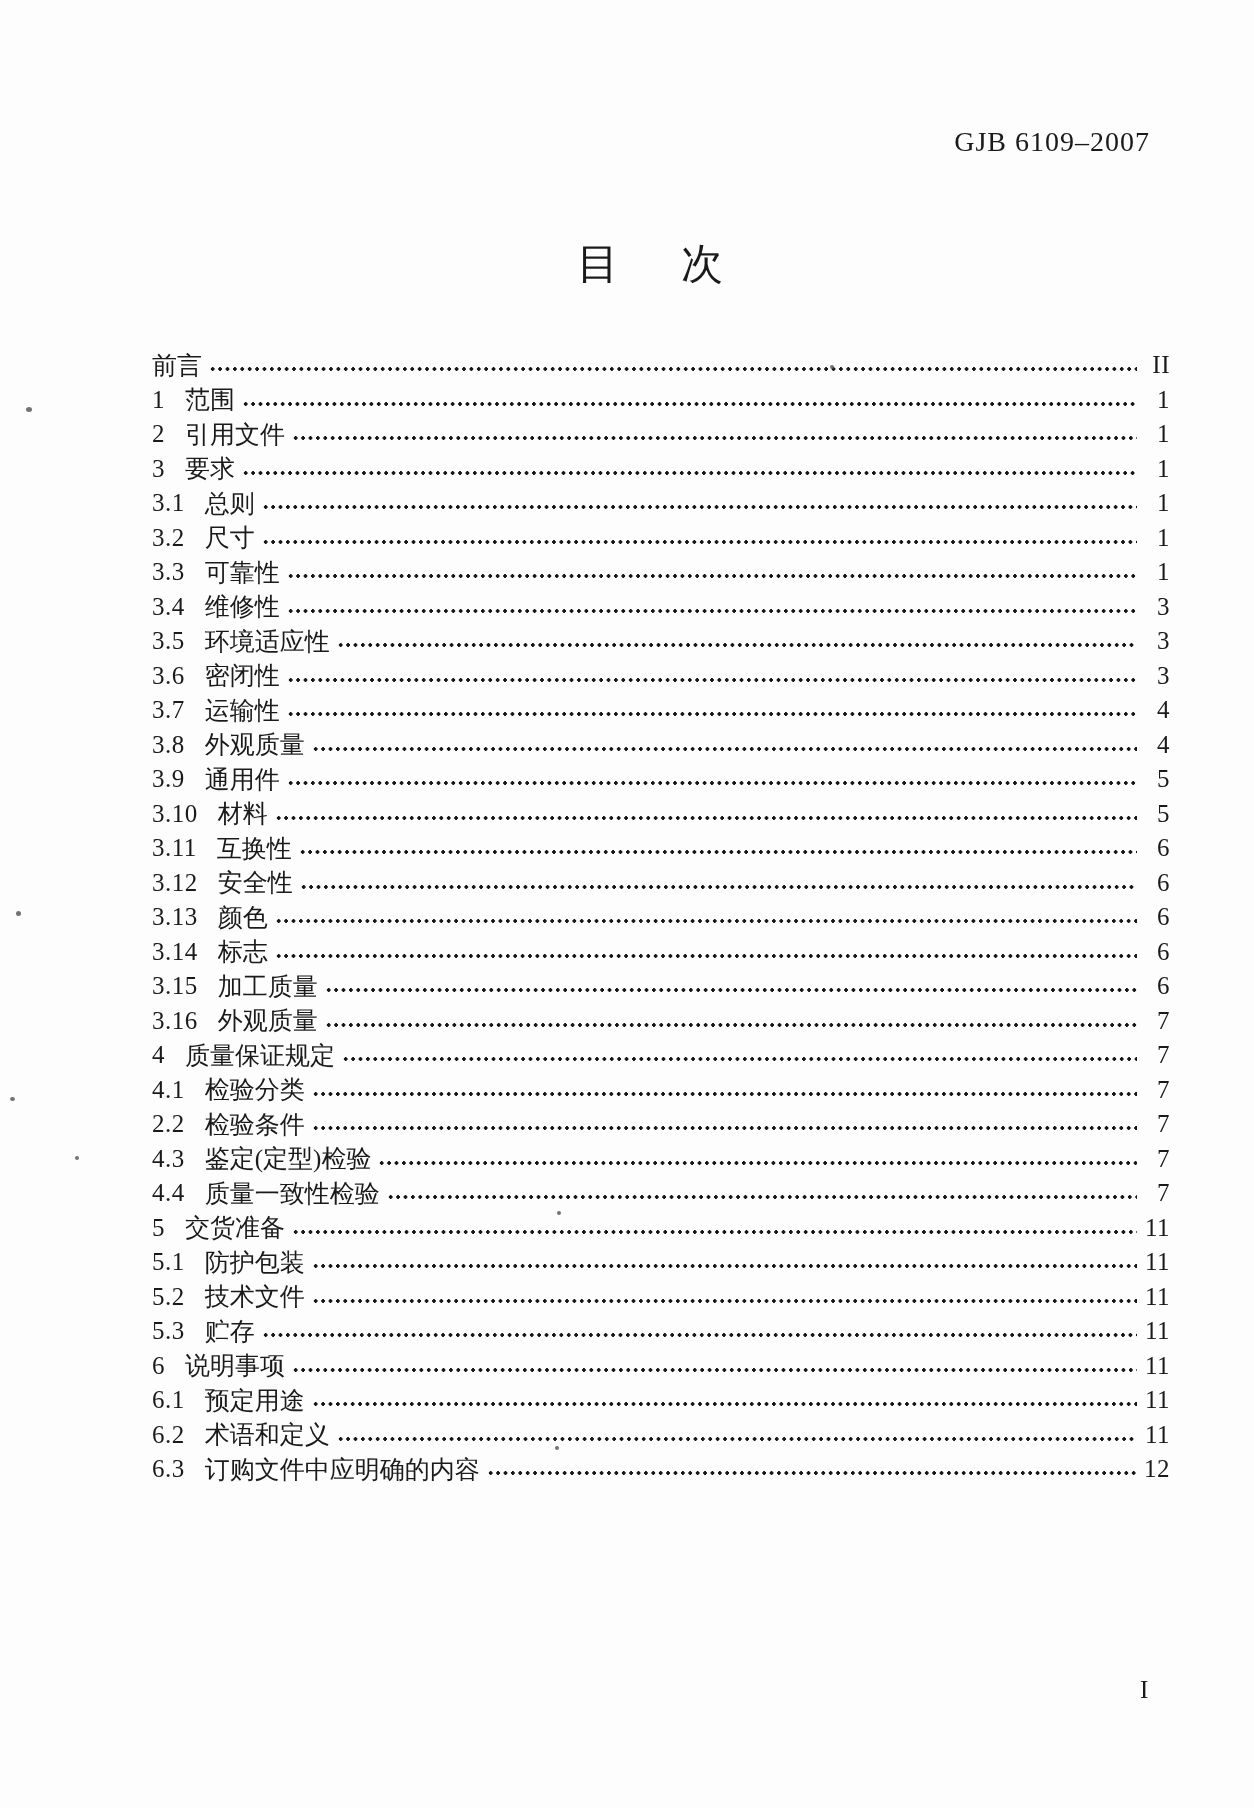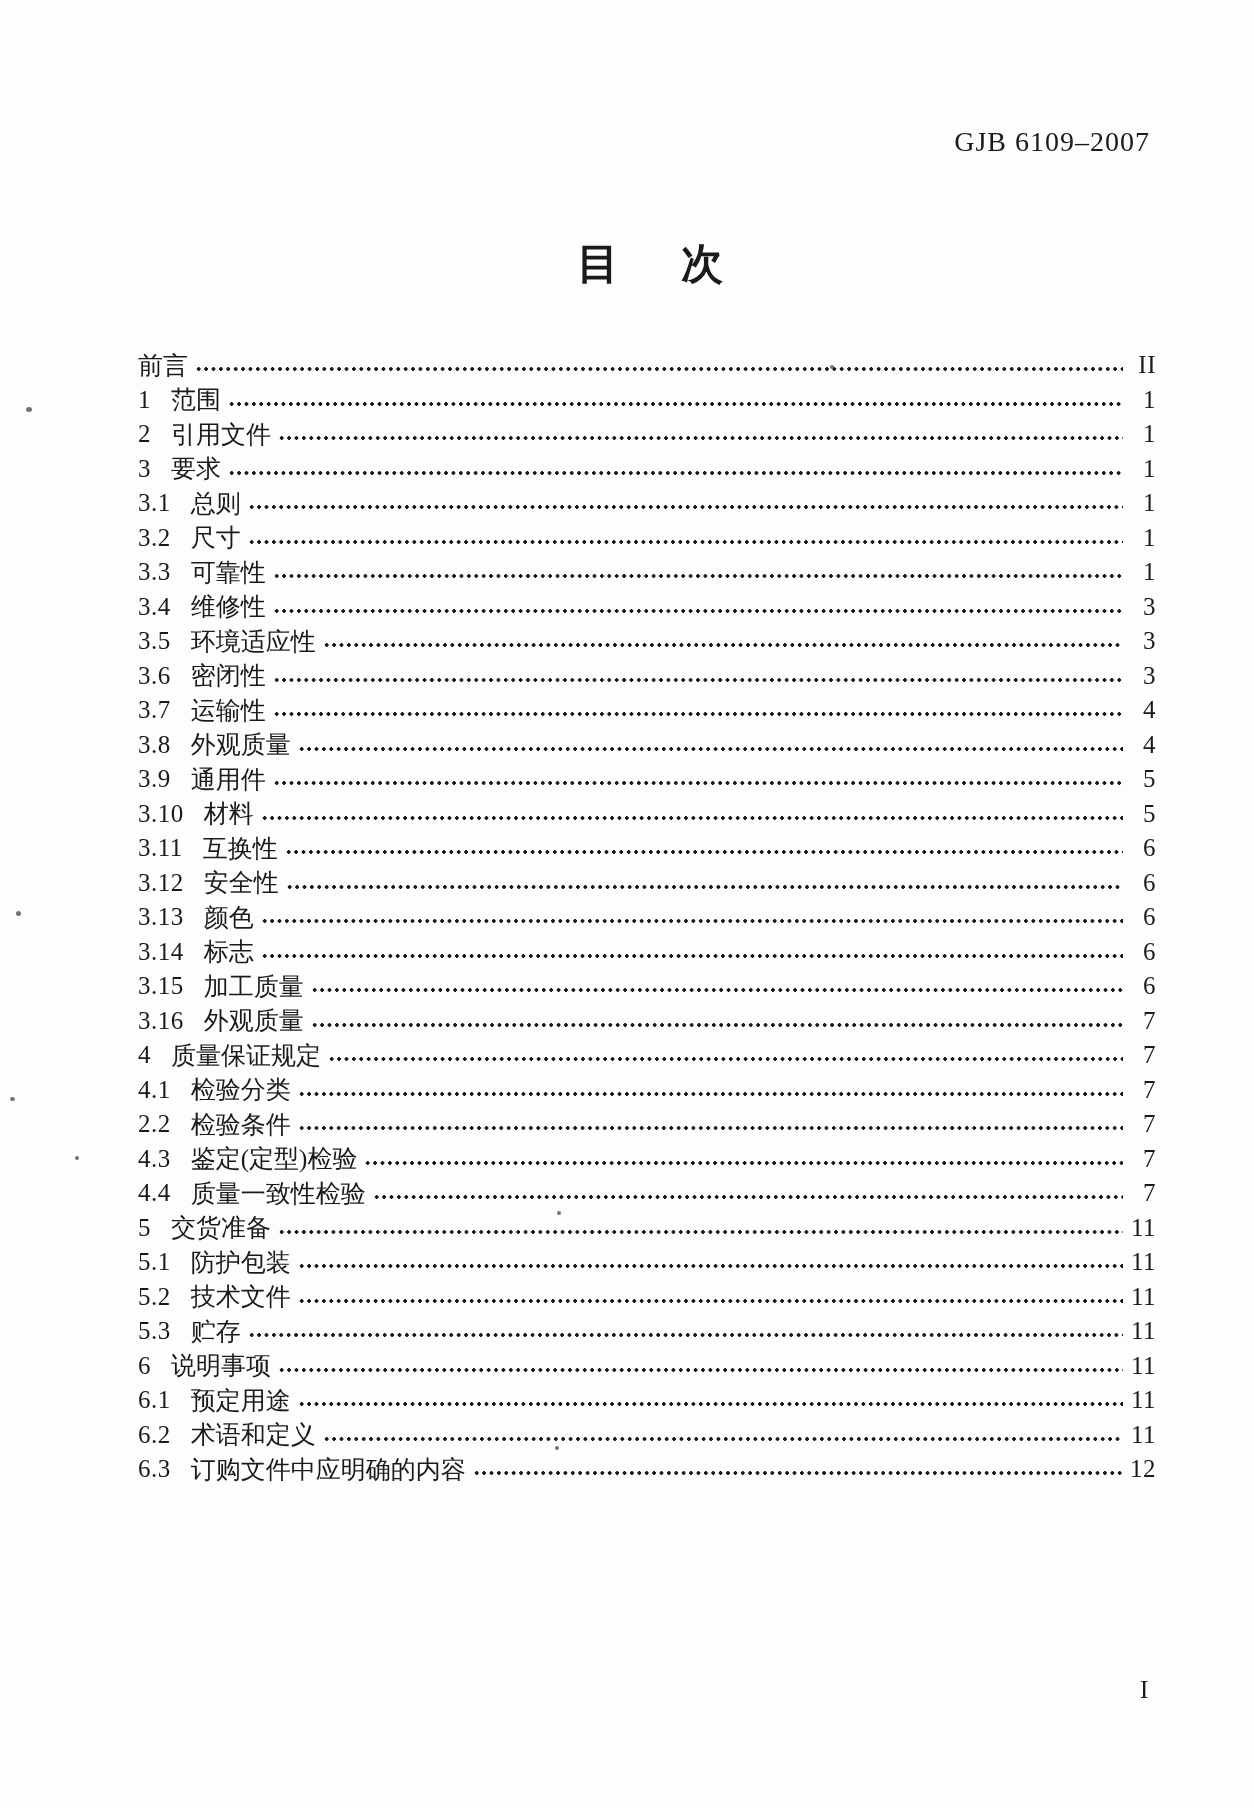--- a/index.html
+++ b/index.html
@@ -20,28 +20,28 @@
     top:126px; right:104px;
     font-size:28px;
     font-weight:normal;
     letter-spacing:1px;
     white-space:nowrap;
   }
   .doc-title {
     position:absolute;
     top:243px; left:577px;
     font-size:42px;
-    font-weight:bold;
+    font-weight:normal;
     letter-spacing:62px;
     line-height:1;
     white-space:nowrap;
   }
   .toc {
     position:absolute;
-    left:138px; top:348px;
+    left:152px; top:348px;
     width:1018px;
   }
   .row {
     display:flex;
     align-items:center;
     height:34.5px;
     font-size:25px;
     white-space:nowrap;
   }
   .num { margin-right:20px; letter-spacing:0.5px; }

